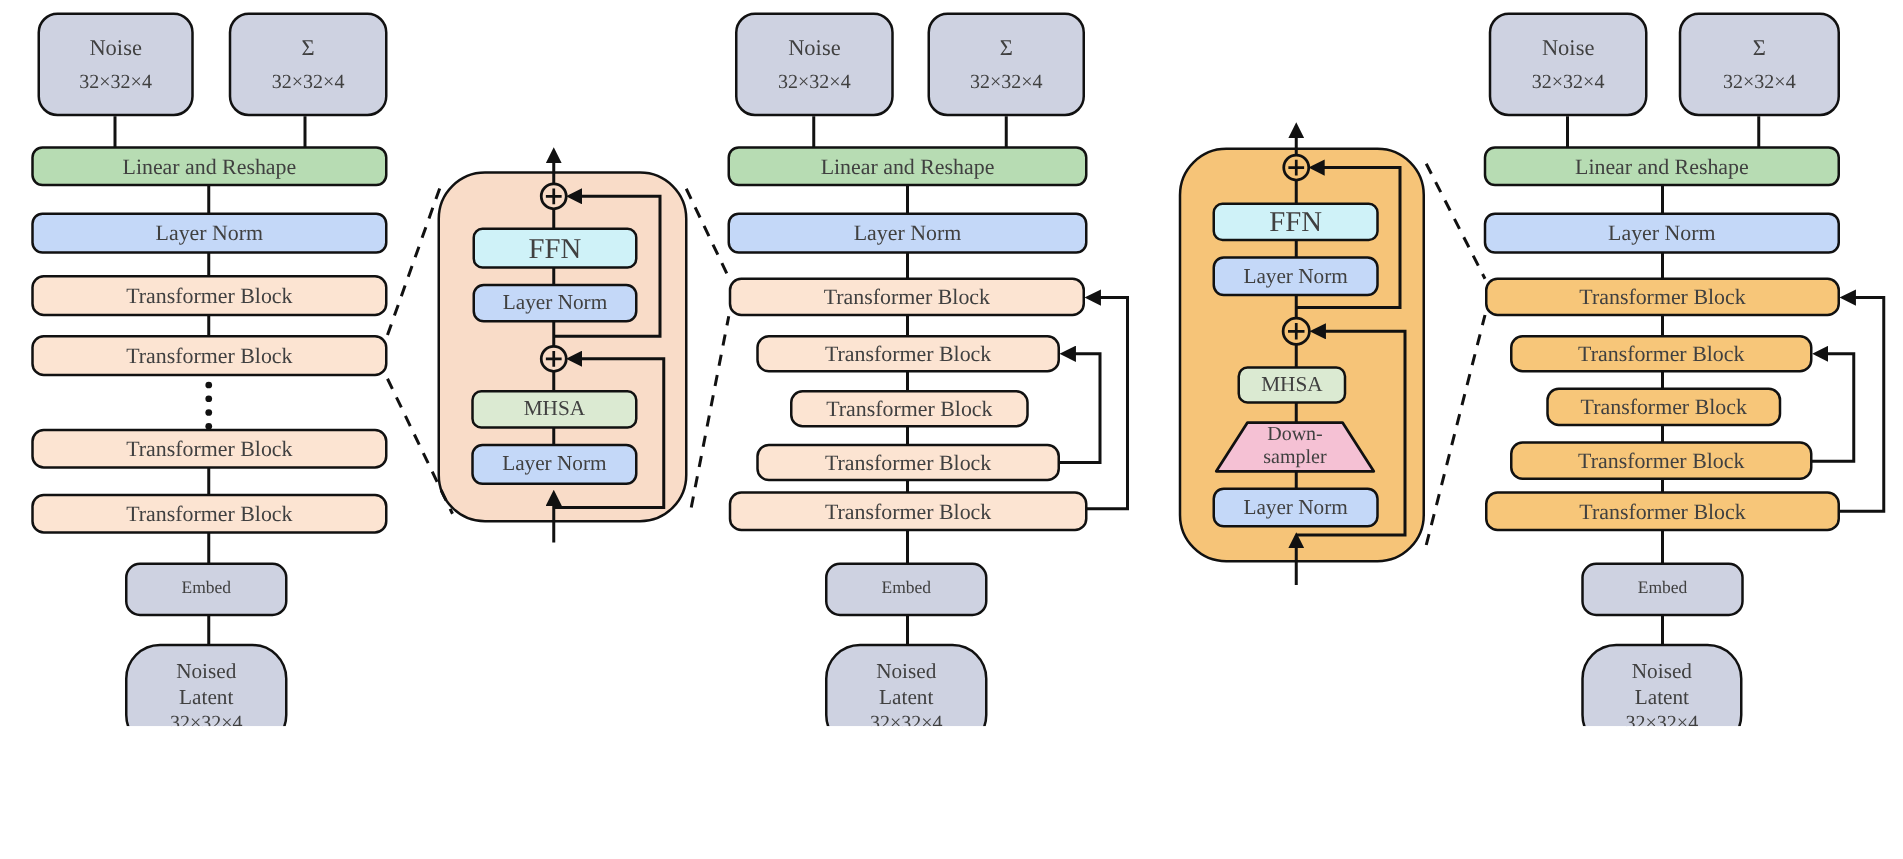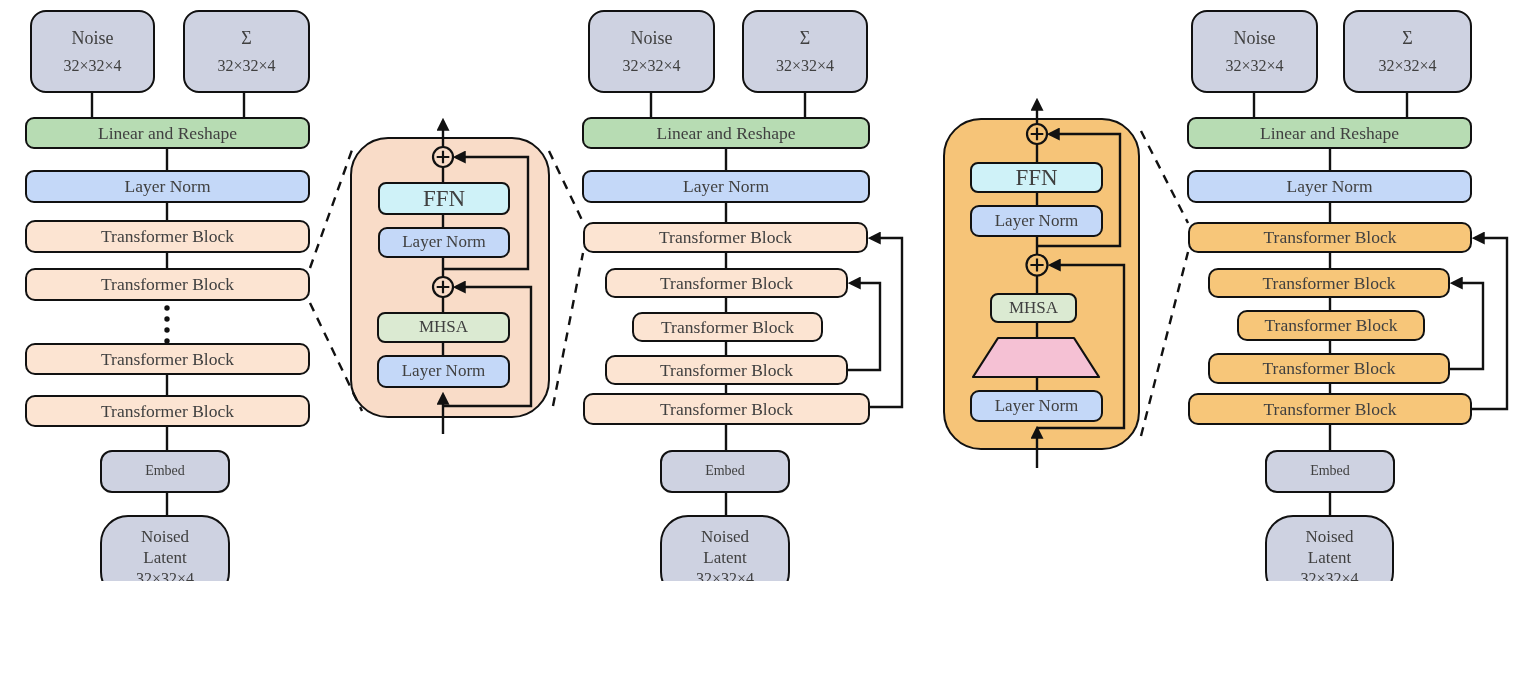--- a/index.html
+++ b/index.html
@@ -200,20 +200,24 @@
   <div class="box embed" style="left:660px;top:450px;width:130px;height:43px;">Embed</div>
   <div class="box noised" style="left:660px;top:515px;width:130px;height:85px;">
     <span>Noised</span>
     <span>Latent</span>
     <span class="dims">32×32×4</span>
   </div>
 
   <div class="box ffn" style="left:970px;top:162px;width:133px;height:31px;">FFN</div>
   <div class="box bar-blue small-ln" style="left:970px;top:205px;width:133px;height:32px;">Layer Norm</div>
   <div class="box mhsa" style="left:990px;top:293px;width:87px;height:30px;">MHSA</div>
+  <div class="trap-label" style="left:973px;top:336px;width:126px;height:42px;">
+    <span>Down-</span>
+    <span>sampler</span>
+  </div>
   <div class="box bar-blue small-ln" style="left:970px;top:390px;width:133px;height:32px;">Layer Norm</div>
 
   <div class="box io" style="left:1191px;top:10px;width:127px;height:83px;">
     <span class="ttl">Noise</span>
     <span class="dims">32×32×4</span>
   </div>
   <div class="box io" style="left:1343px;top:10px;width:129px;height:83px;">
     <span class="ttl">Σ</span>
     <span class="dims">32×32×4</span>
   </div>

